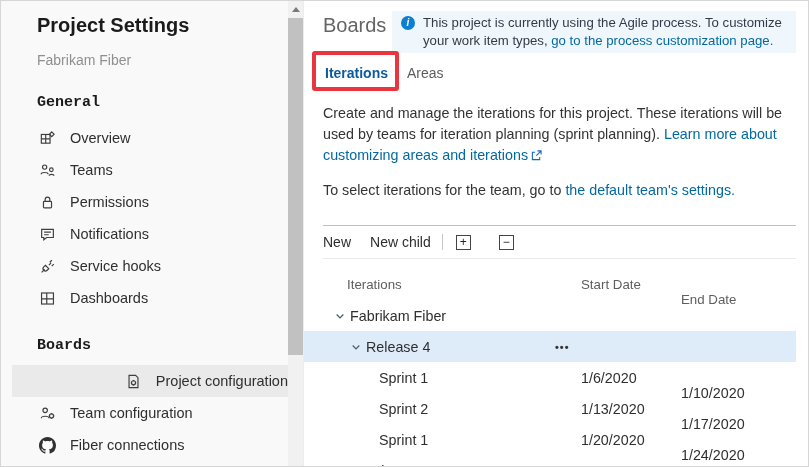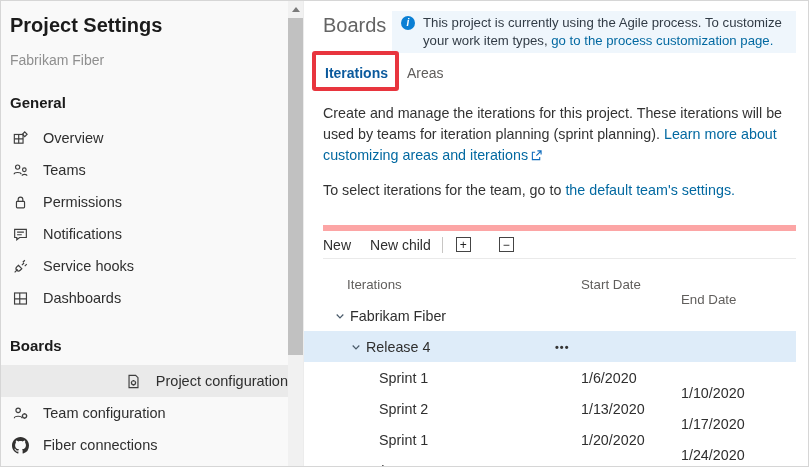--- a/index.html
+++ b/index.html
@@ -6,25 +6,25 @@
   html,body { margin:0; padding:0; background:#fff; }
   .app {
     width:809px; height:467px; overflow:hidden; display:flex;
     border:1px solid #d6d6d6; background:#fff;
     font-family:"Liberation Sans", sans-serif; color:#2f2f2f;
     position:relative;
   }
   
   .sidebar {
     width:303px; min-width:303px; background:#f9f9f9; position:relative;
-    padding:13px 15px 0 9px; border-right:1px solid #ececec;
+    padding:13px 15px 0 36px; border-right:1px solid #ececec;
   }
   .sb-title { font-size:20px; font-weight:700; color:#1b1b1b; margin:0 0 15px 0; }
   .sb-subtitle { font-size:14px; color:#8f8f8f; margin-bottom:26px; }
-  .sb-section { font-size:15px; font-weight:700; color:#1b1b1b; margin:4px 0 11px 0; }
+  .sb-section { font-size:15px; font-weight:700; color:#1b1b1b; margin:4px 0 11px 0;font-family:Liberation Mono, monospace; }
   .sb-section.second { margin-top:23px; }
   .nav-item {
     display:flex; align-items:center; height:32px; font-size:14.5px; color:#2f2f2f;
     margin-left:-25px; padding-left:27px; cursor:pointer;
   }
   .nav-item.selected { background:#eaeaea;justify-content:flex-end; }
   .nav-icon { width:17px; height:17px; display:inline-flex; align-items:center; justify-content:center; margin-right:14px; flex:none; }
   .nav-icon svg { display:block; }
   
   .sb-scrollbar { position:absolute; top:0; right:0; width:15px; height:467px; background:#f1f1f1; }
@@ -54,21 +54,21 @@
   .red-box {
     position:absolute; left:-12px; right:-10px; top:-11px; bottom:-4px;
     border:4px solid #e8353e; border-radius:3px; pointer-events:none;
   }
   
   .desc { max-width:476px; font-size:14.3px; line-height:21px; color:#333; margin:14px 0 0 0; }
   .desc.second { margin-top:13px; }
   .ext-icon { display:inline-block; vertical-align:-1px; margin-left:3px; }
   
   .toolbar {
-    margin-top:24px; height:34px; border-top:6px solid #fca5a5; border-bottom:1px solid #eaeaea;
+    margin-top:24px; height:34px; border-top:1px solid #fca5a5; border-bottom:1px solid #eaeaea;
     display:flex; align-items:center; font-size:14px; color:#2f2f2f;
   }
   .tb-btn { cursor:pointer; }
   .tb-new { margin-right:19px; }
   .tb-newchild { margin-right:11px; }
   .tb-sep { width:1px; height:16px; background:#c8c6c4; margin-right:13px; }
   .tb-square {
     width:15px; height:15px; border:1px solid #444; display:flex; align-items:center; justify-content:center;
     font-size:12px; line-height:1; cursor:pointer; color:#222;
   }

